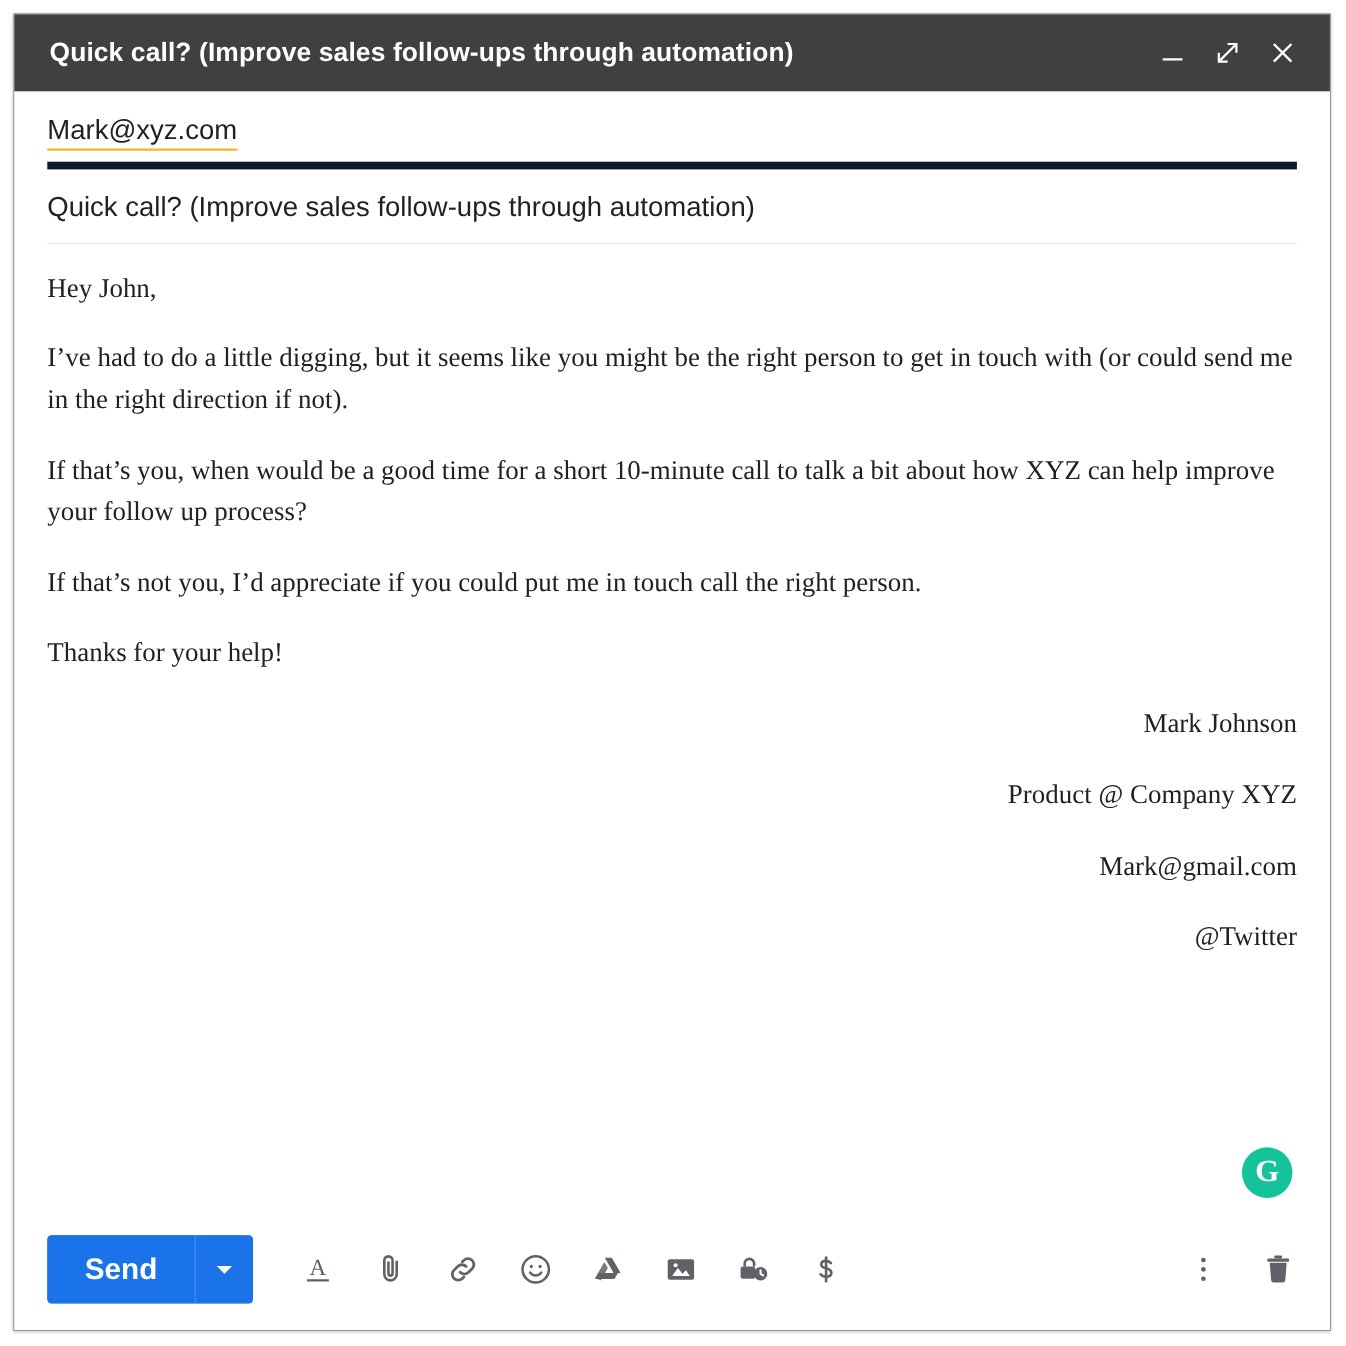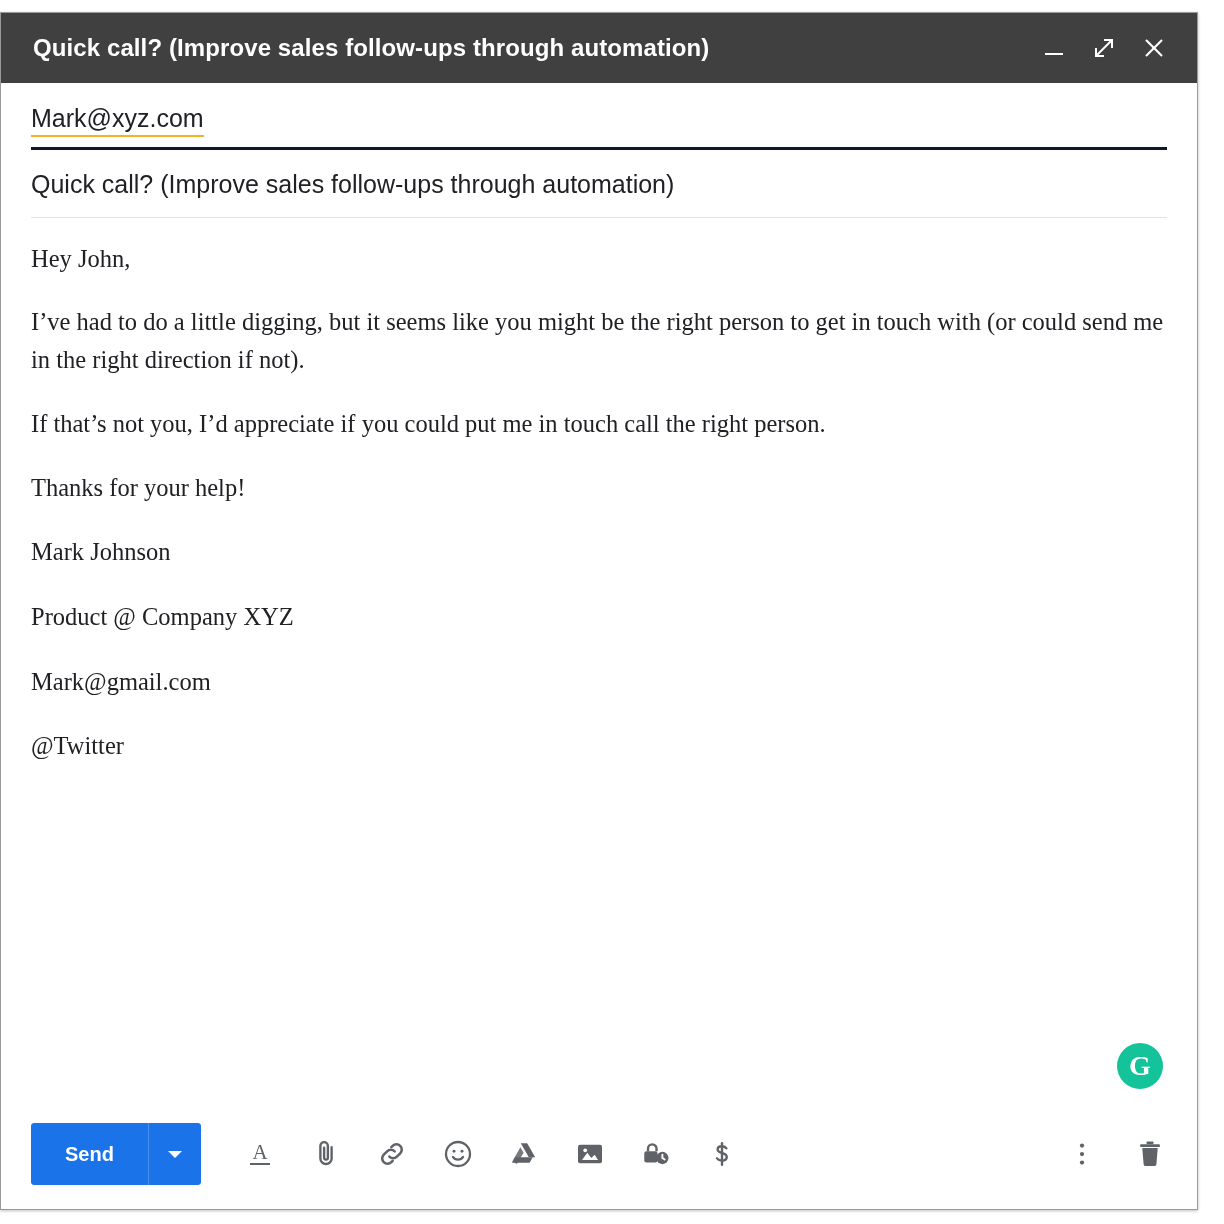--- a/index.html
+++ b/index.html
@@ -8,21 +8,21 @@
     background: #ffffff;
   }
   body {
     width: 1224px;
     height: 1224px;
     font-family: "Liberation Sans", sans-serif;
     -webkit-font-smoothing: antialiased;
   }
   .compose-window {
     position: absolute;
-    left: 0;
+    left: 12px;
     top: 12px;
     width: 1198px;
     height: 1198px;
     box-sizing: border-box;
     border: 1px solid #9a9a9a;
     background: #ffffff;
     display: flex;
     flex-direction: column;
     box-shadow: 0 1px 3px rgba(0,0,0,0.25);
   }
@@ -66,21 +66,21 @@
   .body-area {
     flex: 1 1 auto;
     display: flex;
     flex-direction: column;
     padding: 0 30px;
     box-sizing: border-box;
     overflow: hidden;
   }
   .field-to {
     padding: 22px 0 10px 0;
-    border-bottom: 3px solid #0f172a;
+    border-bottom: 7px solid #0f172a;
   }
   .to-value {
     display: inline-block;
     font-size: 25px;
     color: #202124;
     border-bottom: 2px solid #f5b324;
     padding-bottom: 2px;
     line-height: 1.1;
   }
   .field-subject {
@@ -97,20 +97,21 @@
     flex: 1 1 auto;
     position: relative;
   }
   .mail-body p {
     margin: 0 0 26px 0;
     font-family: Liberation Serif, serif;
   }
   .sig-line {
     margin: 0;
     line-height: 1.58;
+    text-align: right;
   }
   .grammarly {
     position: absolute;
     right: 4px;
     bottom: 10px;
     width: 46px;
     height: 46px;
     border-radius: 50%;
     background: #15c39a;
     color: #ffffff;
@@ -137,21 +138,21 @@
     align-items: stretch;
     height: 62px;
     border-radius: 4px;
     overflow: hidden;
     background: #1a73e8;
     flex: 0 0 auto;
     cursor: pointer;
   }
   .send-btn {
     color: #fff;
-    font-size: 20px;
+    font-size: 27px;
     font-weight: bold;
     display: flex;
     align-items: center;
     padding: 0 34px;
     background: #1a73e8;
     border: none;
     font-family: "Liberation Sans", sans-serif;
     cursor: pointer;
   }
   .send-caret {
@@ -221,20 +222,21 @@
 
     <div class="field-to">
       <span class="to-value">Mark@xyz.com</span>
     </div>
 
     <div class="field-subject">Quick call? (Improve sales follow-ups through automation)</div>
 
     <div class="mail-body">
       <p>Hey John,</p>
       <p>I’ve had to do a little digging, but it seems like you might be the right person to get in touch with (or could send me in the right direction if not).</p>
+      <p>If that’s you, when would be a good time for a short 10-minute call to talk a bit about how XYZ can help improve your follow up process?</p>
       <p>If that’s not you, I’d appreciate if you could put me in touch call the right person.</p>
       <p>Thanks for your help!</p>
       <div>
         <p class="sig-line">Mark Johnson</p>
         <p class="sig-line">Product @ Company XYZ</p>
         <p class="sig-line">Mark@gmail.com</p>
         <p class="sig-line">@Twitter</p>
       </div>
       <div class="grammarly">G</div>
     </div>

